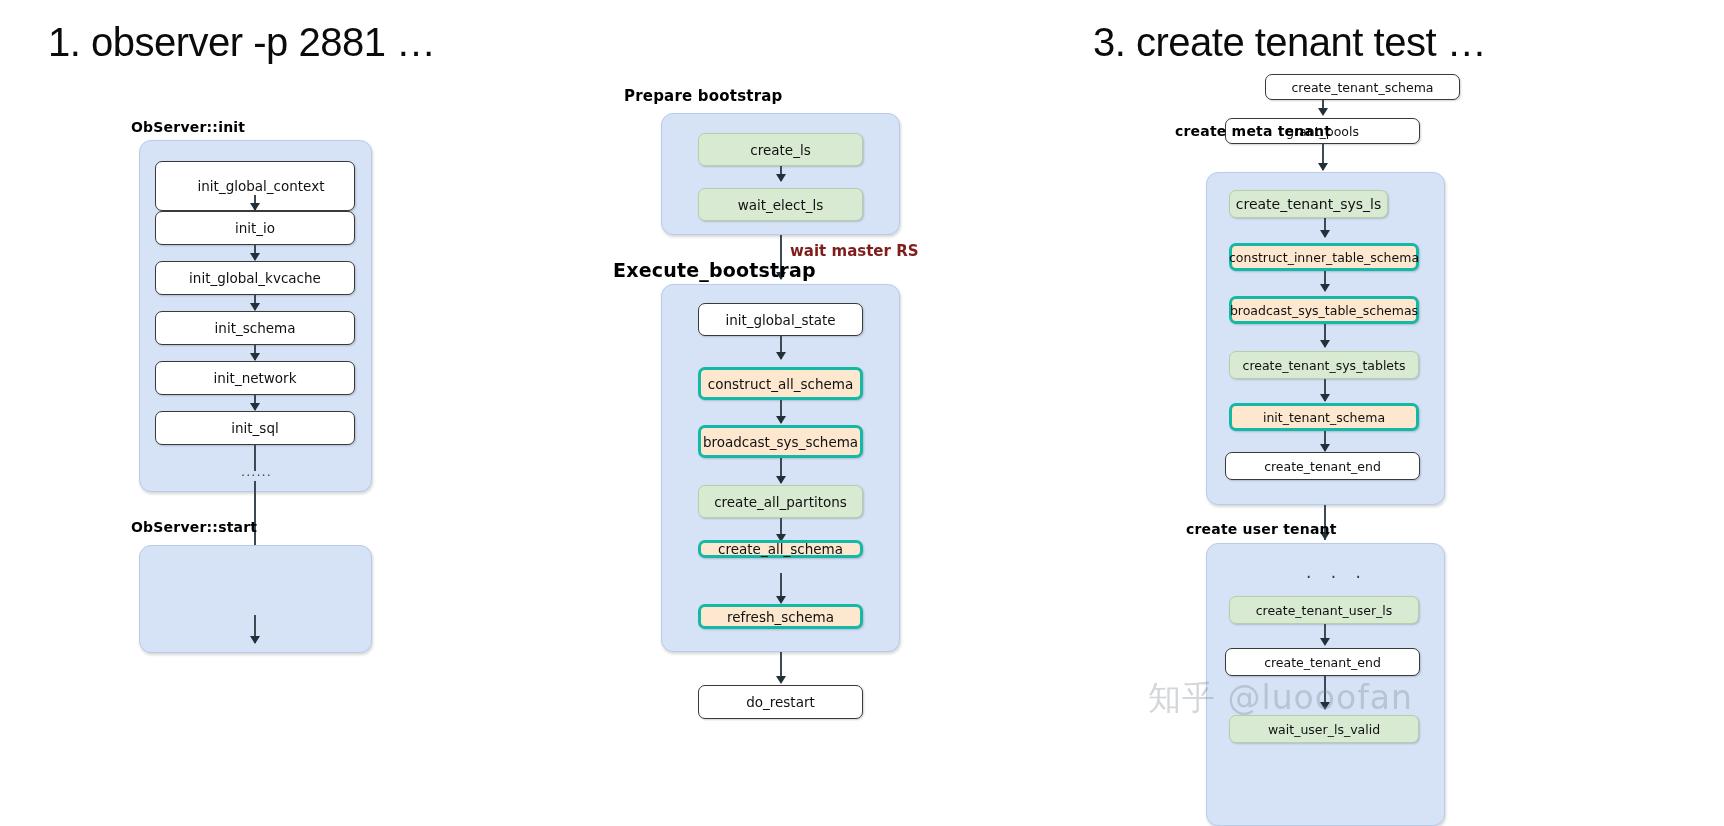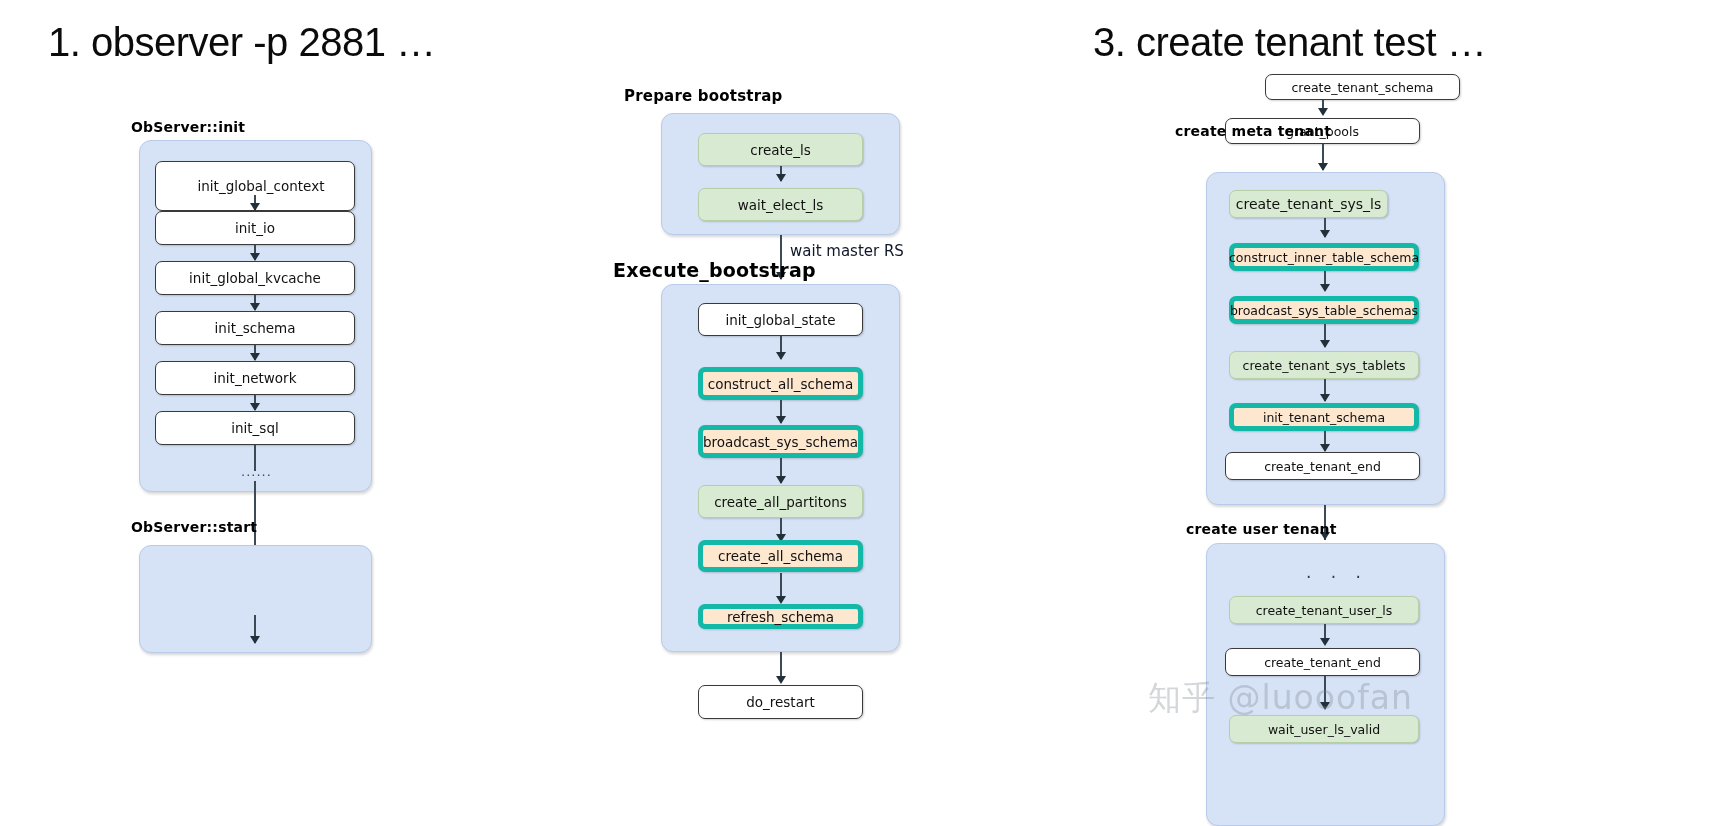--- a/index.html
+++ b/index.html
@@ -58,21 +58,21 @@
     justify-content: center;
     border-radius: 7px;
     font-family: "DejaVu Sans", sans-serif;
     font-size: 13.5px;
     color: #111111;
     white-space: nowrap;
     box-shadow: 1px 1px 2px rgba(0,0,0,0.18);
   }
   .node.white  { background:#ffffff; border:1px solid #3a3a3a; }
   .node.green  { background:#d9ead3; border:1px solid #b6cfa6; }
-  .node.orange { background:#fde7ce; border:5px solid #14b8a6;text-align:right; }
+  .node.orange { background:#fde7ce; border:3px solid #14b8a6;text-align:right; }
 
   
   .conn {
     position: absolute;
     width: 2px;
     background: #3b4a54;
   }
   .arrowhead {
     position: absolute;
     width: 0; height: 0;
@@ -95,22 +95,22 @@
     color: #2d3b45;
     letter-spacing: 7px;
     white-space: nowrap;
   }
 
   
   .edge-caption {
     position: absolute;
     font-family: "DejaVu Sans", sans-serif;
     font-size: 15px;
-    font-weight: 400;
-    color: #0f172a;
+    font-weight: 700;
+    color: #7f1d1d;
     white-space: nowrap;
   }
 
   
   #watermark {
     position: absolute;
     left: 1148px;
     top: 676px;
     font-family: "DejaVu Sans", sans-serif;
     font-size: 33px;
@@ -196,21 +196,21 @@
   <div class="arrowhead" style="left:776px; top:416px;"></div>
 
   <div class="node orange" style="left:698px; top:425px; width:165px; height:33px;">broadcast_sys_schema</div>
   <div class="conn" style="left:780px; top:458px; height:25px;"></div>
   <div class="arrowhead" style="left:776px; top:476px;"></div>
 
   <div class="node green" style="left:698px; top:485px; width:165px; height:33px;">create_all_partitons</div>
   <div class="conn" style="left:780px; top:518px; height:23px;"></div>
   <div class="arrowhead" style="left:776px; top:534px;"></div>
 
-  <div class="node orange" style="left:698px; top:540px; width:165px; height:32px;">create_all_schema</div>
+  <div class="node orange" style="left:698px; top:540px; width:165px; height:18px;">create_all_schema</div>
   <div class="conn" style="left:780px; top:573px; height:25px;"></div>
   <div class="arrowhead" style="left:776px; top:596px;"></div>
 
   <div class="node orange" style="left:698px; top:604px; width:165px; height:25px;">refresh_schema</div>
 
   <div class="conn" style="left:780px; top:652px; height:30px;"></div>
   <div class="arrowhead" style="left:776px; top:676px;"></div>
 
   <div class="node white" style="left:698px; top:685px; width:165px; height:34px;">do_restart</div>
 

